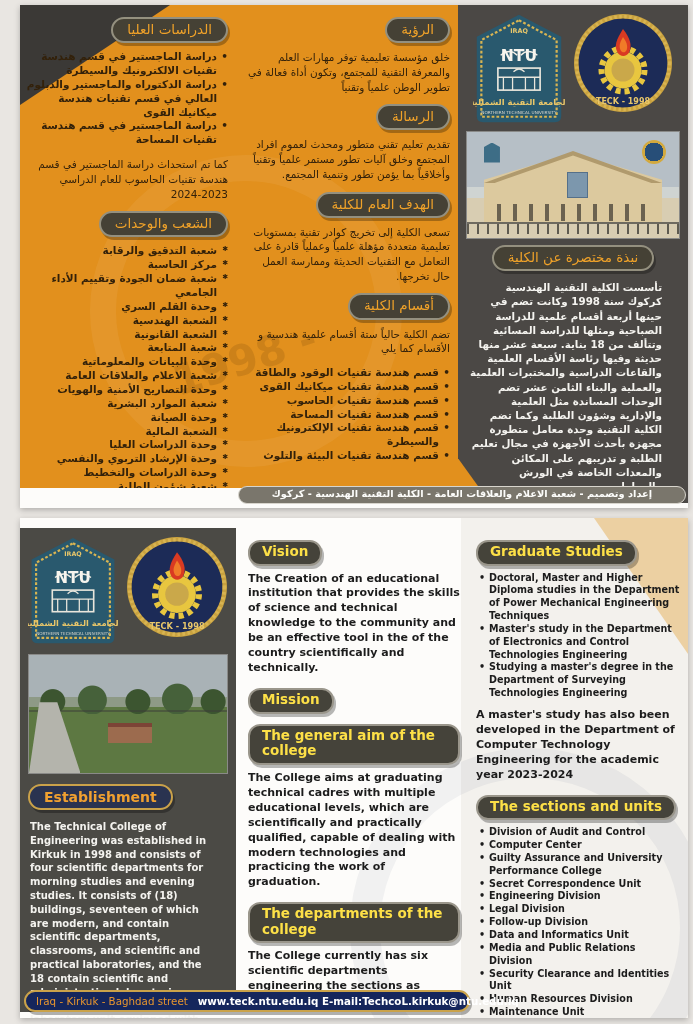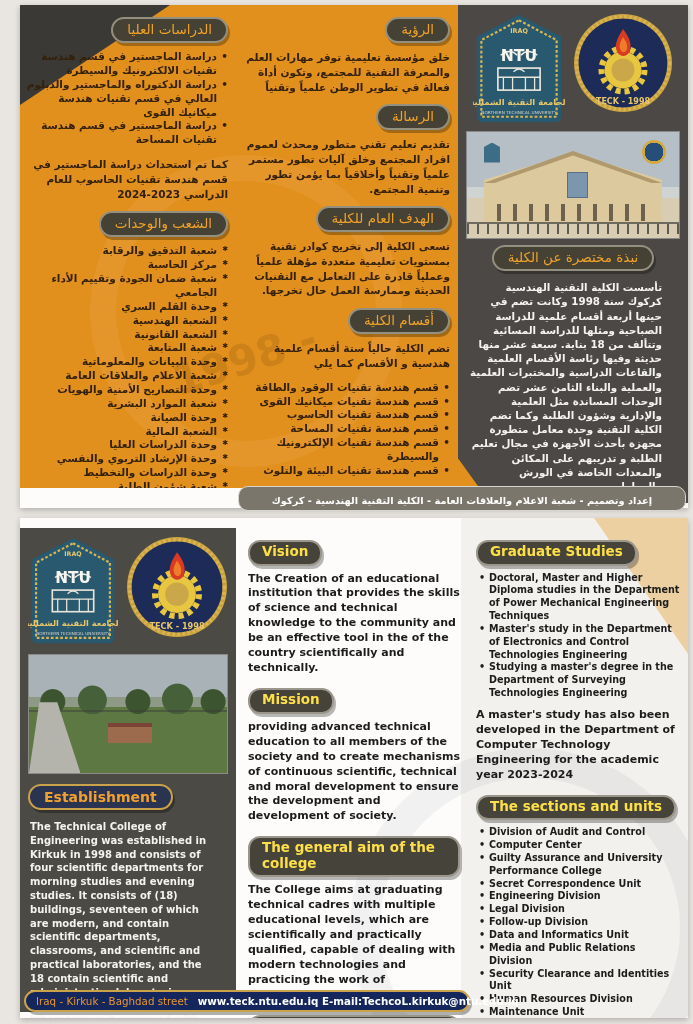--- a/index.html
+++ b/index.html
@@ -19,21 +19,21 @@
   .p1-col{position:absolute;top:0;bottom:0;direction:rtl;}
   .p1-left{left:0;width:218px;padding:12px 10px 0 6px;box-sizing:border-box;}
   .p1-mid{left:218px;width:220px;padding:12px 8px 0 8px;box-sizing:border-box;}
   .p1-panel{position:absolute;left:438px;top:0;width:230px;bottom:5px;background:#4b4845;
     clip-path:polygon(0 0,100% 0,100% 100%,14% 100%,0 91%);
     padding:8px 8px 0 8px;box-sizing:border-box;direction:rtl;}
 
   .pill{display:inline-block;background:#454135;color:#f0a229;font-weight:normal;
     border:2px solid #94907f;border-radius:14px;padding:2px 14px 4px 14px;font-size:13.5px;
     box-shadow:2px 3px 0 rgba(0,0,0,.28);margin-bottom:7px;line-height:1.2;}
-  .ar-text{color:#33210a;font-size:10.5px;font-weight:bold;line-height:1.4;margin:0 0 10px 0;text-align:right;}
+  .ar-text{color:#33210a;font-size:10.5px;font-weight:normal;line-height:1.4;margin:0 0 10px 0;text-align:right;}
   ul{margin:0;padding:0;list-style:none;}
   .ar-list li{position:relative;padding-right:11px;color:#33210a;font-size:10.5px;
     font-weight:bold;line-height:1.32;text-align:right;}
   .ar-list.dot li::before{content:"\2022";position:absolute;right:0;top:0;}
   .ar-list.star li::before{content:"\2731";position:absolute;right:0;top:1px;font-size:7px;}
   .ar-list{margin-bottom:10px;}
 
   .logo-row{display:flex;gap:8px;align-items:flex-start;justify-content:center;}
   .photo1{position:relative;margin-top:6px;height:106px;border:1px solid #8a8a88;overflow:hidden;
     background:linear-gradient(#b6bfc6 0 52%,#cfd4d2 52% 62%,#d8cdb2 62% 100%);}
@@ -51,21 +51,21 @@
   .ph1-shield{position:absolute;left:8%;top:10%;width:16px;height:20px;background:#3d6d86;
     clip-path:polygon(50% 0,100% 22%,100% 100%,0 100%,0 22%);}
   .about-head{text-align:center;margin-top:6px;}
   .panel-text{color:#f4f3ef;font-size:10.3px;font-weight:bold;line-height:1.38;margin:2px 18px 8px 2px;text-align:right;}
   .addr-pill{background:#1e2c5f;border:2px solid #caa24a;border-radius:12px;margin:0 18px 0 34px;
     padding:4px 8px;text-align:center;line-height:1.25;box-shadow:2px 3px 0 rgba(0,0,0,.3);}
   .addr-ar{color:#e8b44a;font-size:10.5px;font-weight:bold;}
   .addr-en{color:#fefefe;font-size:10.5px;font-weight:bold;direction:ltr;}
   .p1-footer{position:absolute;left:218px;right:2px;top:481px;background:#7a766c;color:#fdfdfb;
     border:1.5px solid #d8d5cd;border-radius:10px;font-size:9.8px;font-weight:bold;text-align:center;
-    padding:8px 6px 2px 6px;direction:rtl;line-height:1.3;}
+    padding:1px 6px 2px 6px;direction:rtl;line-height:1.3;}
 
   
   .page2{top:518px;height:500px;background:linear-gradient(90deg,#fdfcfa 0 66%,#f3f1ed 66% 100%);overflow:hidden;}
   .p2-tan{position:absolute;left:574px;top:0;width:94px;height:136px;background:#ecd0a2;
     clip-path:polygon(0 0,100% 0,100% 100%);}
   .p2-watermark{position:absolute;left:330px;top:230px;width:300px;height:300px;border-radius:50%;
     border:30px solid rgba(45,70,110,.06);}
   .p2-panel{position:absolute;left:0;top:10px;width:216px;height:484px;background:#4b4a45;
     padding:8px 8px 0 8px;box-sizing:border-box;}
   .photo2{position:relative;margin-top:8px;height:118px;border:1px solid #8a8a88;overflow:hidden;
@@ -244,21 +244,20 @@
         <div class="ph2-shed"></div>
       </div>
       <div class="estab-pill">Establishment</div>
       <p class="panel-text">The Technical College of Engineering was established in Kirkuk in 1998 and consists of four scientific departments for morning studies and evening studies. It consists of (18) buildings, seventeen of which are modern, and contain scientific departments, classrooms, and scientific and practical laboratories, and the 18 contain scientific and administrative laboratories. The college includes a modern laboratory unit equipped with the latest equipment in the country. The field of education and training of students on machines and equipment for workshops and laboratories.</p>
     </div>
 
     <div class="p2-col p2-mid">
       <div class="pill-en">Vision</div>
       <p class="en-text">The Creation of an educational institution that provides the skills of science and technical knowledge to the community and be an effective tool in the of the country scientifically and technically.</p>
       <div class="pill-en">Mission</div>
-      <p class="en-text">providing advanced technical education to all members of the society and to create mechanisms of continuous scientific, technical and moral development to ensure the development and development of society.</p>
       <div class="pill-en">The general aim of the college</div>
       <p class="en-text">The College aims at graduating technical cadres with multiple educational levels, which are scientifically and practically qualified, capable of dealing with modern technologies and practicing the work of graduation.</p>
       <div class="pill-en">The departments of the college</div>
       <p class="en-text">The College currently has six scientific departments engineering the sections as follows:</p>
       
     </div>
 
     <div class="p2-col p2-right">
       <div class="pill-en">Graduate Studies</div>
       <ul class="en-list">

